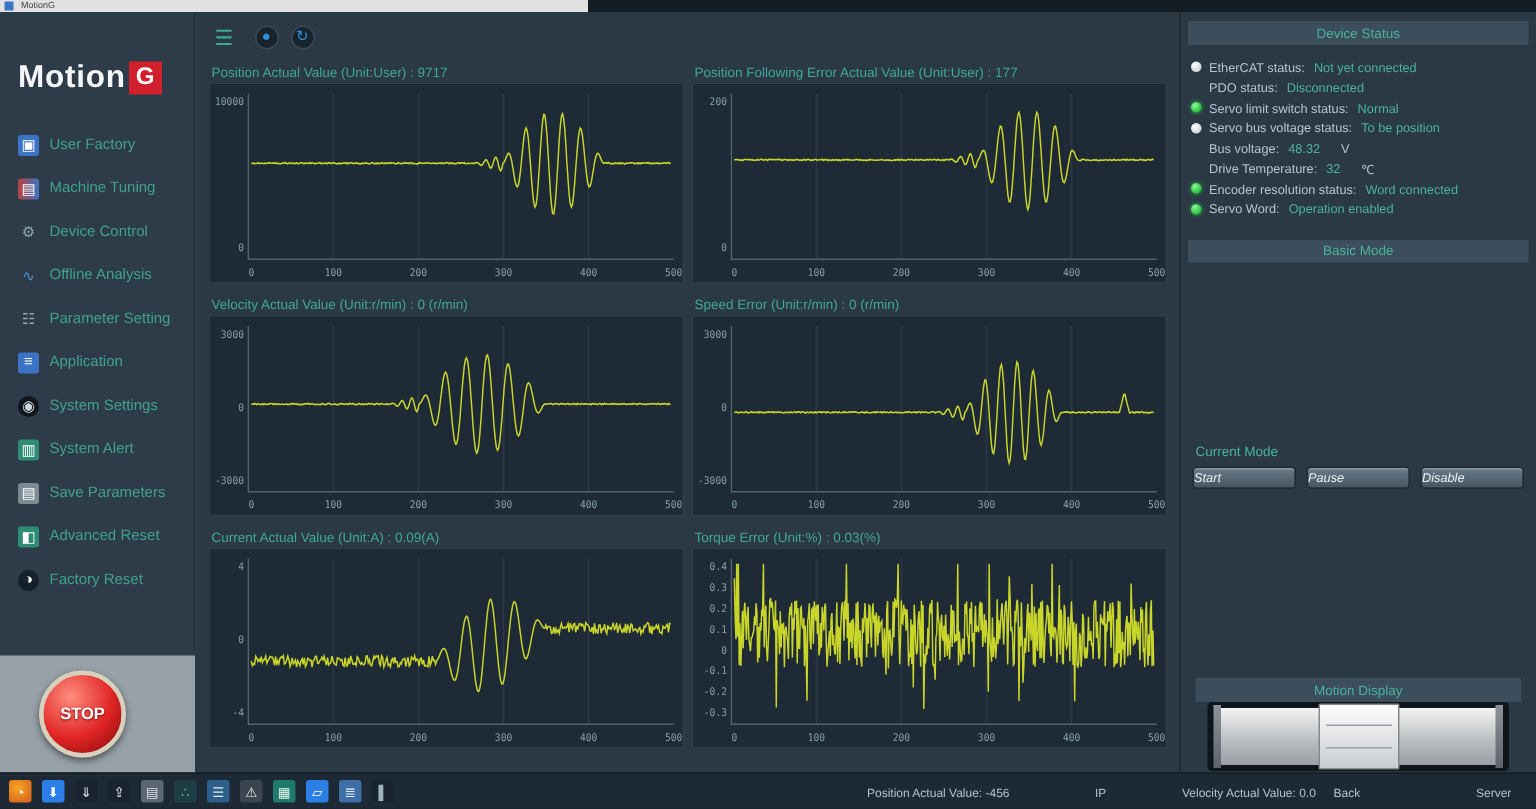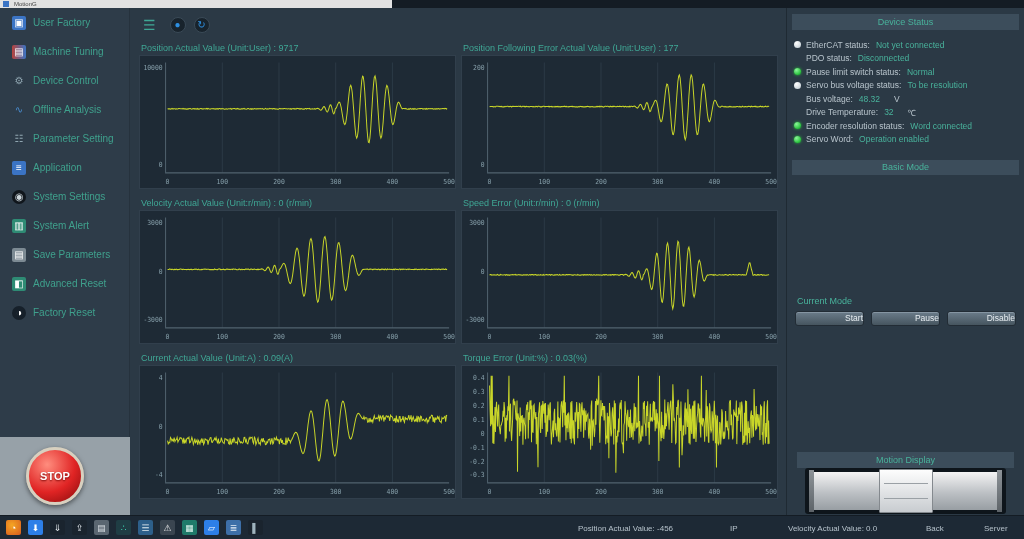--- a/index.html
+++ b/index.html
@@ -57,21 +57,21 @@
   .led.none { background:transparent; box-shadow:none; }
   .srow .lab { margin-right:6px; }
   .srow .val { color:#49b39c; }
   .srow .unit { color:#b8c4cc; margin-left:14px; }
   #basic-mode-bar { position:absolute; left:5px; right:5px; top:152px; height:15px; background:#3c4d5b;
     color:#49b39c; font-size:9px; text-align:center; line-height:15px; cursor:pointer; }
   #current-mode-label { position:absolute; left:10px; top:288px; color:#49b39c; font-size:9px; }
   #mode-buttons { position:absolute; left:8px; right:8px; top:303px; display:flex; gap:7px; }
   .mode-btn { flex:1; height:15px; border:1px solid #222c35; border-radius:3px;
     background:linear-gradient(#6b7c8a, #46555f); color:#e8eef2; font-size:8.5px;
-    line-height:13px; text-align:right; cursor:pointer; box-shadow:inset 0 1px 0 #8595a2; }
+    line-height:13px; text-align:left; cursor:pointer; box-shadow:inset 0 1px 0 #8595a2;font-style:italic; }
   #motion-header { position:absolute; left:5px; right:5px; top:438px; }
   #actuator { position:absolute; left:18px; right:18px; top:460px; height:46px; background:#0e151b;
     border-radius:3px; padding:4px 5px; }
   #rail { position:relative; height:100%; background:linear-gradient(#f4f4f4, #bcc0c4 55%, #989ea3); border-radius:2px; }
   .railcap { position:absolute; top:-2px; bottom:-2px; width:5px; background:linear-gradient(#8d9398,#5d6368); }
   .railcap.left { left:-1px; } .railcap.right { right:-1px; }
   #carriage { position:absolute; left:50%; top:-3px; bottom:-3px; width:54px; margin-left:-27px;
     background:linear-gradient(#fdfdfd,#c8ccd0); border:1px solid #84898e; border-radius:1px; }
   #carriage:before, #carriage:after { content:""; position:absolute; left:4px; right:4px; height:1px; background:#9aa0a5; }
   #carriage:before { top:30%; } #carriage:after { bottom:30%; }
@@ -87,20 +87,24 @@
 <body>
 
 <div id="app">
 
   <div id="topstrip">
     <div class="lt">MotionG</div>
     <div class="winicon"></div>
   </div>
 
   <div id="sidebar">
+    <div id="logo">
+      <span class="word">Motion</span>
+      <span class="g">G</span>
+    </div>
     <div id="nav-items">
         <div class="nav-item">
           <span class="nav-ico" style="background: rgb(59, 116, 196); color: rgb(255, 255, 255);">▣</span>
           <span class="nav-label">User Factory</span>
         </div>
         <div class="nav-item">
           <span class="nav-ico" style="background: linear-gradient(90deg, rgb(184, 67, 61), rgb(59, 116, 196)); color: rgb(255, 255, 255);">▤</span>
           <span class="nav-label">Machine Tuning</span>
         </div>
         <div class="nav-item">
@@ -304,27 +308,27 @@
           <span class="lab">EtherCAT status:</span>
           <span class="val">Not yet connected</span>
         </div>
         <div class="srow">
           <span class="led none"></span>
           <span class="lab">PDO status:</span>
           <span class="val">Disconnected</span>
         </div>
         <div class="srow">
           <span class="led green"></span>
-          <span class="lab">Pause limit switch status:</span>
+          <span class="lab">Servo limit switch status:</span>
           <span class="val">Normal</span>
         </div>
         <div class="srow">
           <span class="led white"></span>
           <span class="lab">Servo bus voltage status:</span>
-          <span class="val">To be resolution</span>
+          <span class="val">To be position</span>
         </div>
         <div class="srow">
           <span class="led none"></span>
           <span class="lab">Bus voltage:</span>
           <span class="val">48.32</span>
           <span class="unit">V</span>
         </div>
         <div class="srow">
           <span class="led none"></span>
           <span class="lab">Drive Temperature:</span>
@@ -371,17 +375,17 @@
         <span class="tray-ico" style="background: rgb(58, 69, 80); color: rgb(240, 240, 240);">⚠</span>
         <span class="tray-ico" style="background: rgb(31, 122, 106); color: rgb(223, 245, 239);">▦</span>
         <span class="tray-ico" style="background: rgb(45, 127, 232); color: rgb(255, 255, 255);">▱</span>
         <span class="tray-ico" style="background: rgb(61, 111, 168); color: rgb(227, 236, 244);">≣</span>
         <span class="tray-ico" style="background: rgb(26, 36, 46); color: rgb(159, 179, 189);">▌</span>
       </div>
   <span class="sb-text" style="left: 345px; margin-top: 24px;">Current Mode: Cyclic position mode</span>
       <span class="sb-text" style="left: 578px;">Position Actual Value: -456</span>
       <span class="sb-text" style="left: 730px;">IP</span>
       <span class="sb-text" style="left: 788px;">Velocity Actual Value: 0.0</span>
-      <span class="sb-text" style="left: 926px;">Back</span>
+      <span class="sb-text" style="left: 889px;">Back</span>
       <span class="sb-text" style="left: 984px;">Server</span>
     </div>
 
 </div>
 
 </body></html>

